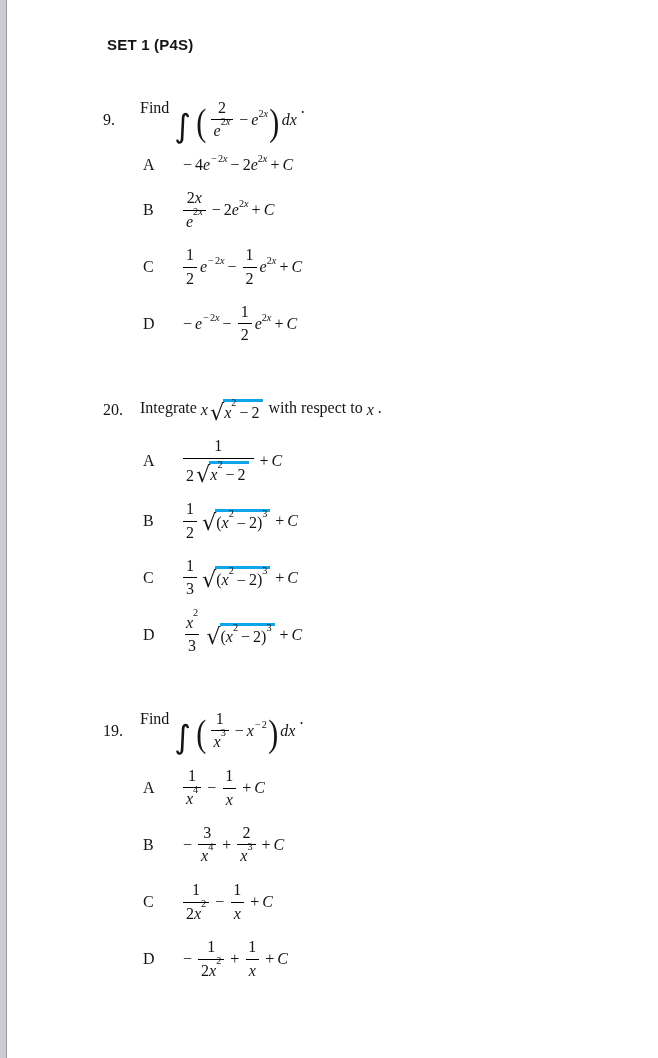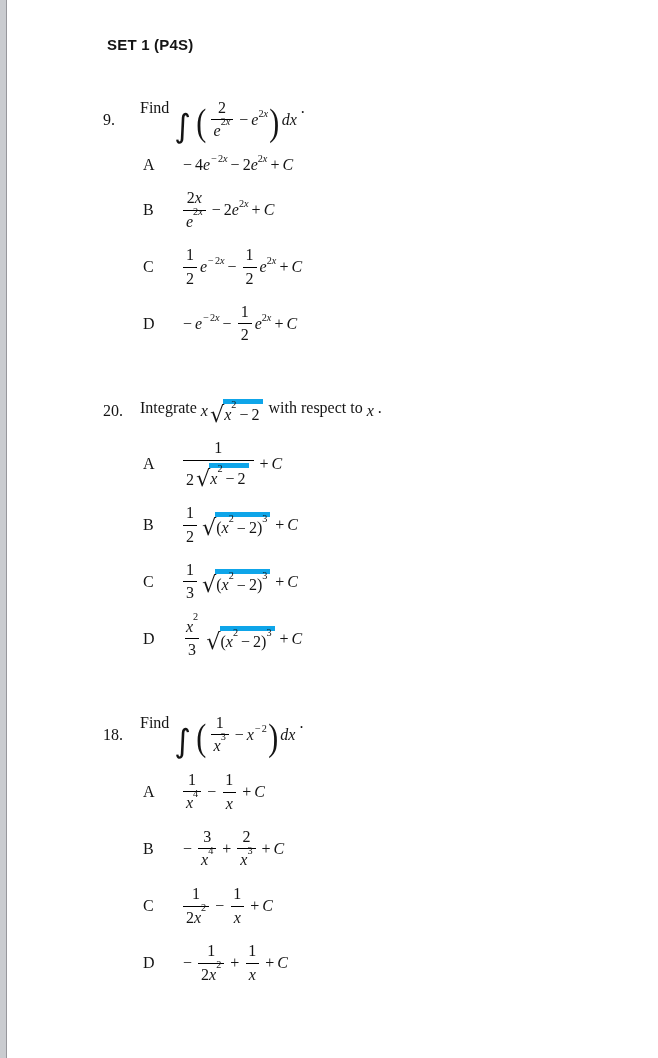--- a/index.html
+++ b/index.html
@@ -42,21 +42,21 @@
     text-align: center; margin: 0 3px; line-height: 1.15;
   }
   .mfrac .num { padding: 0 3px 2px; }
   .mfrac .den { border-top: 1px solid #000; padding: 2px 3px 0; }
   .msqrt { display: inline-flex; align-items: flex-end; margin: 0 2px; }
   .rad {
     font-family: "DejaVu Sans", sans-serif;
     font-size: 1.4em; line-height: 1;
     transform: translateY(1px); margin-right: -1px;
   }
-  .rcd { display: inline-block; border-top: 5px solid #0ea5e9; padding: 2px 3px 0 1px; }
+  .rcd { display: inline-block; border-top: 3px solid #0ea5e9; padding: 2px 3px 0 1px; }
   .mbig { display: inline-flex; align-items: center; margin: 0 1px; }
   .bp {
     font-size: 235%; line-height: 0; font-weight: 300;
     transform: scaleX(0.8) translateY(0.08em);
   }
   .mint {
     font-family: "DejaVu Sans", sans-serif;
     font-size: 200%; line-height: 0;
     margin: 0 3px 0 1px; transform: translateY(0.2em);
   }
@@ -223,21 +223,21 @@
                 <span class="rad">√</span>
                 <span class="rcd"><span class="mrun">(<i>x</i></span><sup class="msup"><span class="mrun">2</span></sup><span class="mrun"><span class="mo">−</span>2)</span><sup class="msup"><span class="mrun">3</span></sup></span>
               </span>
               <span class="mrun"><span class="mo">+</span><i>C</i></span>
             </span>
           </div>
         </div>
       </div>
       <div class="question">
         <div class="qrow">
-          <span class="qnum">18.</span>
+          <span class="qnum">19.</span>
           <span class="qstem">
             <span class="tseg">Find </span>
             <span class="math">
               <span class="mint">∫</span>
               <span class="mbig">
                 <span class="bp">(</span>
                 <span class="mfrac">
                   <span class="num"><span class="mrun">1</span></span>
                   <span class="den"><span class="mrun"><i>x</i></span><sup class="msup"><span class="mrun">3</span></sup></span>
                 </span>

